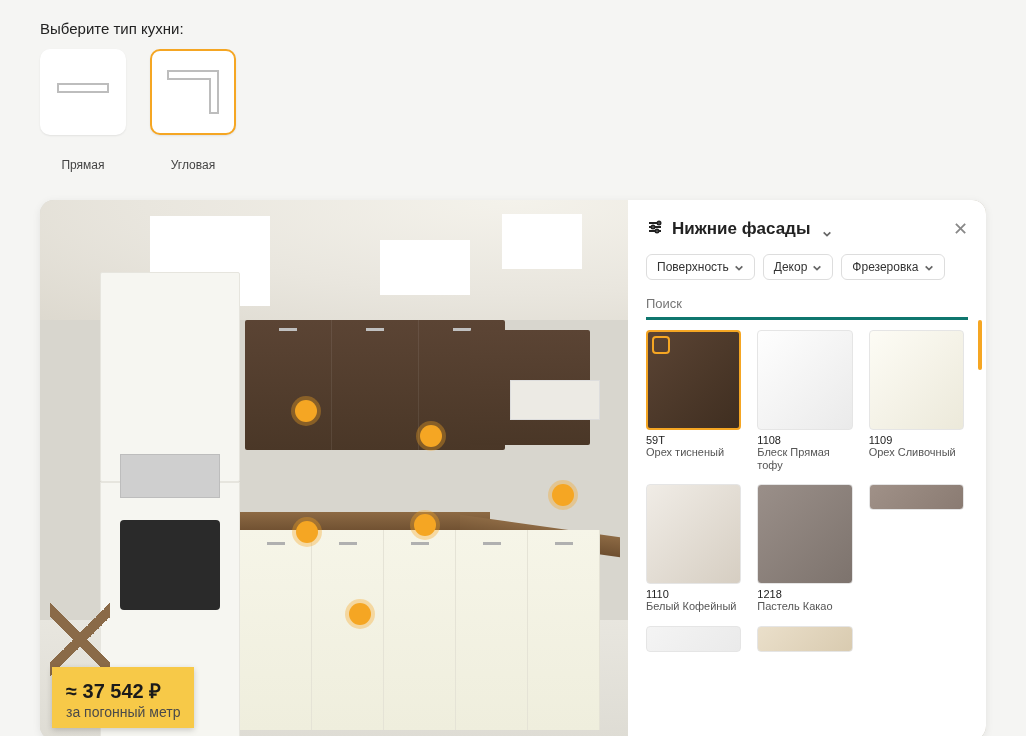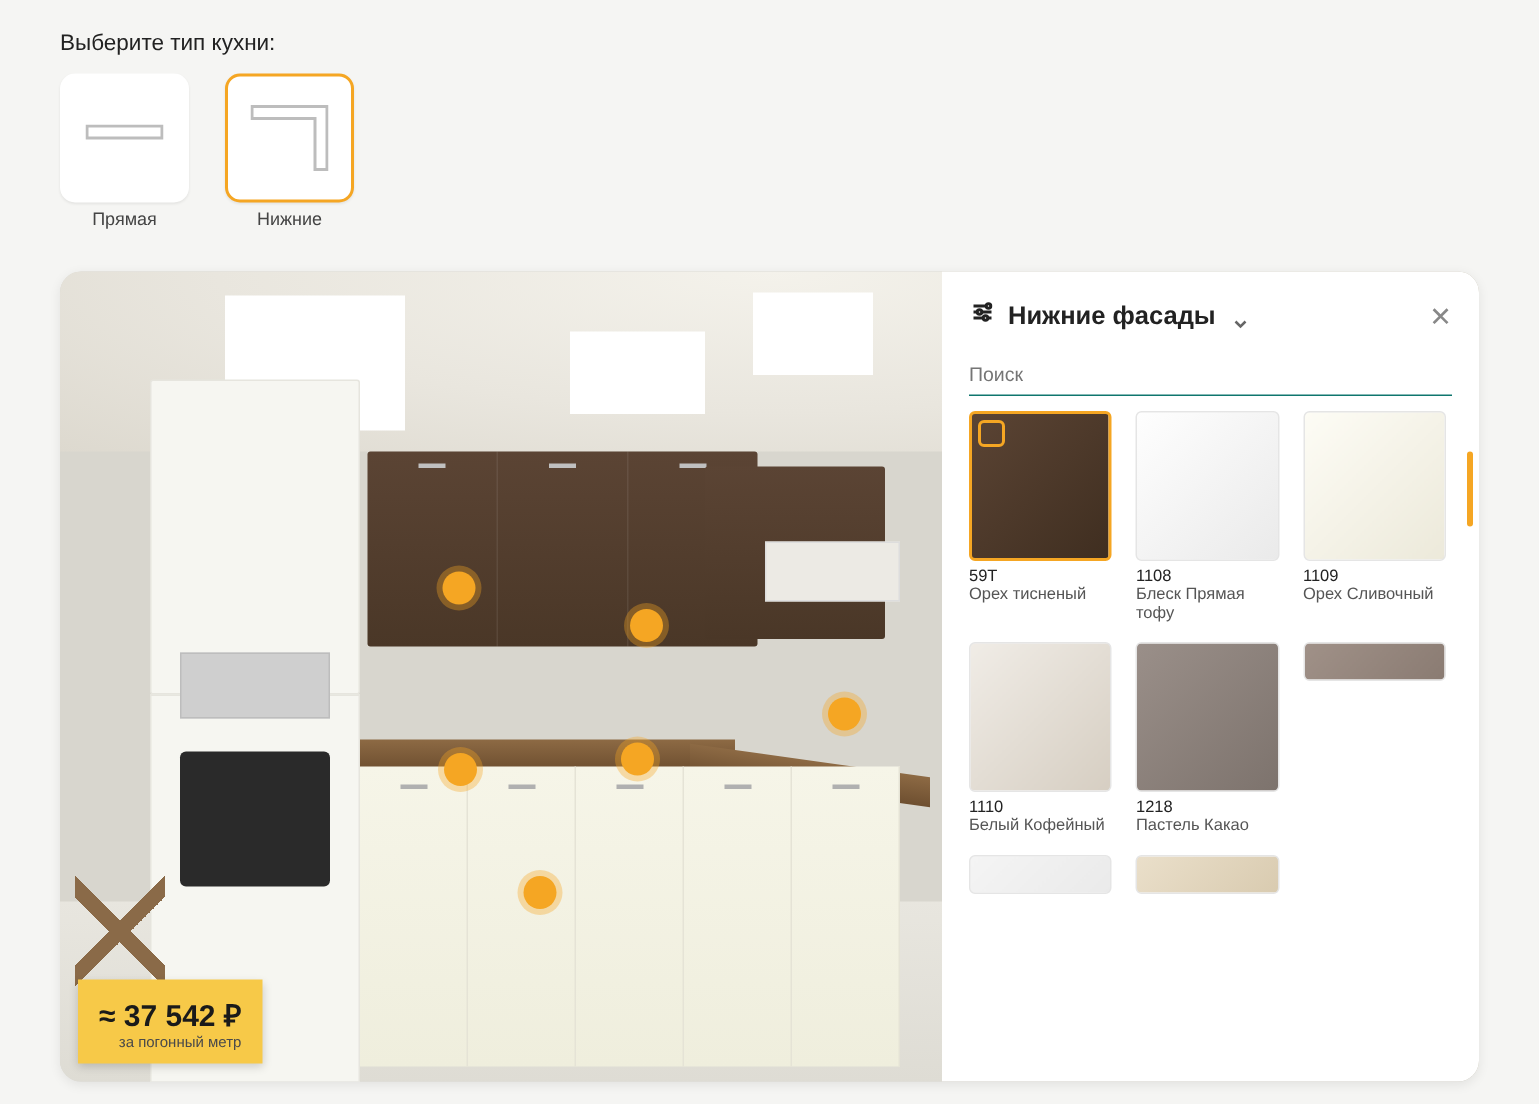--- a/index.html
+++ b/index.html
@@ -1,20 +1,20 @@
 <!DOCTYPE html>
 <html><head>
 <meta charset="utf-8">
 <style>
 * { box-sizing: border-box; margin: 0; padding: 0; }
 body { font-family: -apple-system, BlinkMacSystemFont, 'Segoe UI', Arial, sans-serif; background: #f5f5f3; color: #222; }
 .container { width: 862px; height: 736px; padding: 20px 40px; }
 .section-label { font-size: 15px; margin-bottom: 12px; }
 .type-row { display: flex; gap: 24px; margin-bottom: 28px; }
-.type-opt { display: flex; flex-direction: column; align-items: center; gap: 4px; cursor: pointer; }
+.type-opt { display: flex; flex-direction: column; align-items: center; gap: 23px; cursor: pointer; }
 .type-box { width: 86px; height: 86px; background: #fff; border-radius: 10px; display: flex; align-items: center; justify-content: center; box-shadow: 0 1px 2px rgba(0,0,0,.08); }
 .type-box.selected { border: 2px solid #f5a623; }
 .type-box svg { stroke: #bdbdbd; stroke-width: 2; fill: none; }
 .type-label { font-size: 12px; color: #444; }
 
 .main { position: relative; width: 946px; height: 540px; border-radius: 14px; overflow: hidden; background: #d8d6ce; box-shadow: 0 2px 8px rgba(0,0,0,.08); }
 
 .render { position: absolute; inset: 0; }
 .ceiling { position:absolute; left:0; right:0; top:0; height:120px;
   background:
@@ -41,30 +41,30 @@
 .floor { position:absolute; left:0; right:0; bottom:0; height:120px; background:linear-gradient(#e8e6df,#dedcd4); }
 .chair { position:absolute; left:10px; bottom:60px; width:60px; height:80px; }
 .chair::before { content:""; position:absolute; inset:0; background:linear-gradient(45deg, transparent 45%, #8a6a48 45% 55%, transparent 55%), linear-gradient(-45deg, transparent 45%, #8a6a48 45% 55%, transparent 55%); }
 
 .hotspot { position:absolute; width:22px; height:22px; border-radius:50%; background:#f5a623; box-shadow:0 0 0 4px rgba(245,166,35,.35); cursor:pointer; }
 .hs1 { left:255px; top:200px; } .hs2 { left:380px; top:225px; } .hs3 { left:374px; top:314px; }
 .hs4 { left:256px; top:321px; } .hs5 { left:512px; top:284px; } .hs6 { left:309px; top:403px; }
 
 .price { position:absolute; left:12px; bottom:12px; background:#f7c948; border-radius:0; padding:10px 14px 8px; box-shadow:0 2px 6px rgba(0,0,0,.18); }
 .price-val { font-size:20px; font-weight:700; color:#1a1a1a; }
-.price-sub { font-size:10px; color:#4a4a4a; text-align:right; }
+.price-sub { font-size:14px; color:#4a4a4a; }
 
 .panel { position:absolute; right:0; top:0; bottom:0; width:358px; background:#fff; border-radius:14px; border-top-left-radius:0; border-bottom-left-radius:0; padding:18px 18px 10px; display:flex; flex-direction:column; }
 .panel-head { display:flex; align-items:center; gap:8px; margin-bottom:14px; }
 .panel-title { font-size:17px; font-weight:700; flex:1; display:flex; align-items:center; gap:12px; }
 .close { cursor:pointer; color:#888; font-size:18px; }
 .filters { display:flex; gap:8px; margin-bottom:10px; }
 .filter-chip { border:1px solid #ddd; border-radius:6px; padding:5px 10px; font-size:12px; display:flex; align-items:center; gap:5px; cursor:pointer; color:#333; }
 .searchwrap { margin-bottom:10px; }
-.search { width:100%; border:none; border-bottom:1px solid #0f766e; padding:6px 0; font-size:13px; color:#0f766e; outline:none; }
+.search { width:100%; border:none; border-bottom:3px solid #0f766e; padding:6px 0; font-size:13px; color:#0f766e; outline:none; }
 .grid { display:grid; grid-template-columns:repeat(3,1fr); gap:12px 16px; overflow-y:auto; padding-right:4px; }
 .swatch { cursor:pointer; }
 .sw-img { width:100%; height:100px; border:1px solid #e5e5e5; border-radius:4px; position:relative; overflow:hidden; }
 .sw-img.sel { border:2px solid #f5a623; }
 .sw-img .badge { position:absolute; top:4px; left:4px; width:18px; height:18px; border:2px solid #f5a623; border-radius:4px; }
 .sw-code { font-size:11px; color:#222; margin-top:4px; }
 .sw-name { font-size:11px; color:#555; line-height:1.2; }
 .chev { width:10px; height:10px; display:inline-block; }
 .chev svg { width:100%; height:100%; stroke:#666; stroke-width:2; fill:none; }
 .sliders-icon svg { stroke:#222; fill:none; }
@@ -85,21 +85,21 @@
           </svg>
       </div>
       <div class="type-label">Прямая</div>
     </div>
     <div class="type-opt">
       <div class="type-box selected">
         <svg width="52" height="44">
             <path d="M1 1 h50 v42 h-8 v-34 h-42 z"></path>
           </svg>
       </div>
-      <div class="type-label">Нижние</div>
+      <div class="type-label">Угловая</div>
     </div>
   </div>
 
   <div class="main">
     <div class="render">
       <div class="ceiling"></div>
       <div class="floor"></div>
       <div class="wallcab">
           <div class="d">
             <div class="h"></div>
@@ -163,20 +163,40 @@
         </span>
         <div class="panel-title">
           <span>Нижние фасады</span>
           <span class="chev"><svg viewBox="0 0 12 12">
                 <path d="M2 4l4 4 4-4"></path>
               </svg></span>
         </div>
         <span class="close">✕</span>
       </div>
 
+      <div class="filters">
+        <div class="filter-chip">
+          <span>Поверхность</span>
+          <span class="chev"><svg viewBox="0 0 12 12">
+                <path d="M2 4l4 4 4-4"></path>
+              </svg></span>
+        </div>
+        <div class="filter-chip">
+          <span>Декор</span>
+          <span class="chev"><svg viewBox="0 0 12 12">
+                <path d="M2 4l4 4 4-4"></path>
+              </svg></span>
+        </div>
+        <div class="filter-chip">
+          <span>Фрезеровка</span>
+          <span class="chev"><svg viewBox="0 0 12 12">
+                <path d="M2 4l4 4 4-4"></path>
+              </svg></span>
+        </div>
+      </div>
 
       <div class="searchwrap">
         <input class="search" placeholder="Поиск" style="">
       </div>
 
       <div class="grid" id="swatch-grid">
           <div class="swatch">
             <div class="sw-img sel" style="background: linear-gradient(135deg, rgb(91, 68, 52), rgb(63, 46, 32));">
               <div class="badge"></div>
             </div>

